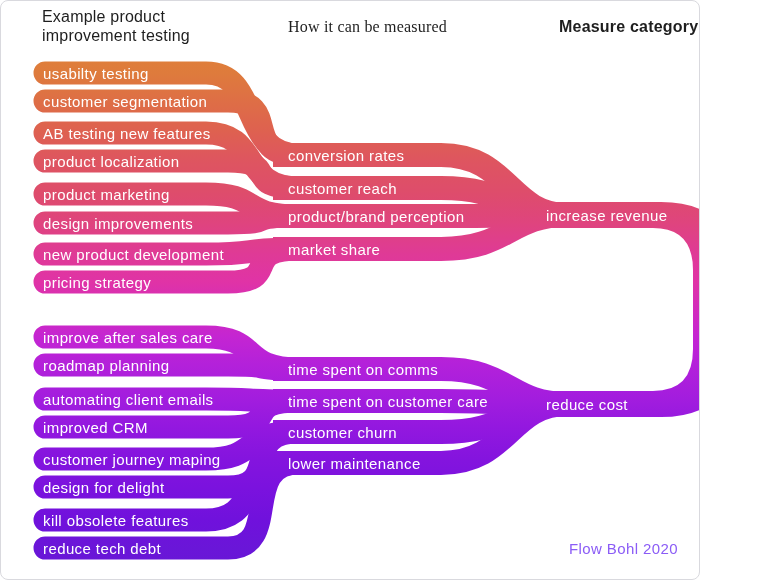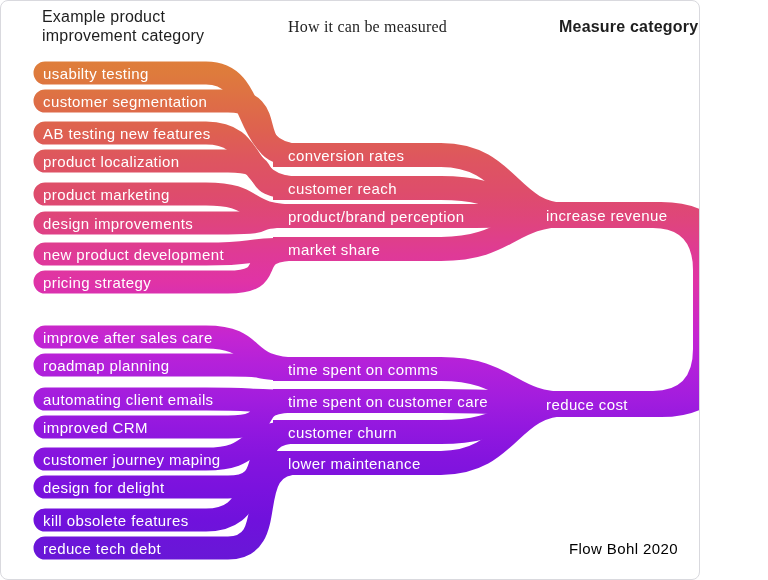--- a/index.html
+++ b/index.html
@@ -3,30 +3,30 @@
 <meta charset="utf-8">
 <style>
   html,body{margin:0;padding:0;background:#fff;}
   body{width:768px;height:580px;overflow:hidden;font-family:"Liberation Sans",sans-serif;}
   .page{position:relative;width:700px;height:580px;box-sizing:border-box;
         border:1px solid #d9d9de;border-radius:8px;background:#fff;overflow:hidden;}
   .hdr{position:absolute;font-size:16px;line-height:19px;color:#1e1e1e;letter-spacing:.2px;white-space:pre-line;}
   #hdr1{left:41px;top:6px;}
   #hdr2{left:287px;top:16px;font-family:Liberation Serif, serif;}
   #hdr3{left:558px;top:16px;font-weight:bold;}
-  .watermark{position:absolute;right:21px;top:539px;font-size:15px;color:#000000;letter-spacing:.4px;}
+  .watermark{position:absolute;right:21px;top:539px;font-size:15px;color:#8b5cf6;letter-spacing:.4px;}
   svg{position:absolute;left:0;top:0;}
   svg text{font-family:"Liberation Sans",sans-serif;fill:#fff;font-size:15px;letter-spacing:.4px;}
   svg text.root{font-size:19px;letter-spacing:1.5px;}
 </style>
 </head>
 <body>
 
 <div class="page">
-  <div class="hdr" id="hdr1"><span>Example product</span><br><span>improvement category</span></div>
+  <div class="hdr" id="hdr1"><span>Example product</span><br><span>improvement testing</span></div>
   <div class="hdr" id="hdr2">How it can be measured</div>
   <div class="hdr" id="hdr3">Measure category</div>
 
   <svg id="sankey" width="768" height="580" viewBox="0 0 768 580">
       <defs>
         <linearGradient id="flowGrad" x1="0" y1="0" x2="0" y2="580" gradientUnits="userSpaceOnUse">
           <stop offset="0.0000" stop-color="#e28a32"></stop>
           <stop offset="0.1241" stop-color="#de7b3c"></stop>
           <stop offset="0.2241" stop-color="#de6150"></stop>
           <stop offset="0.2759" stop-color="#de5560"></stop>

